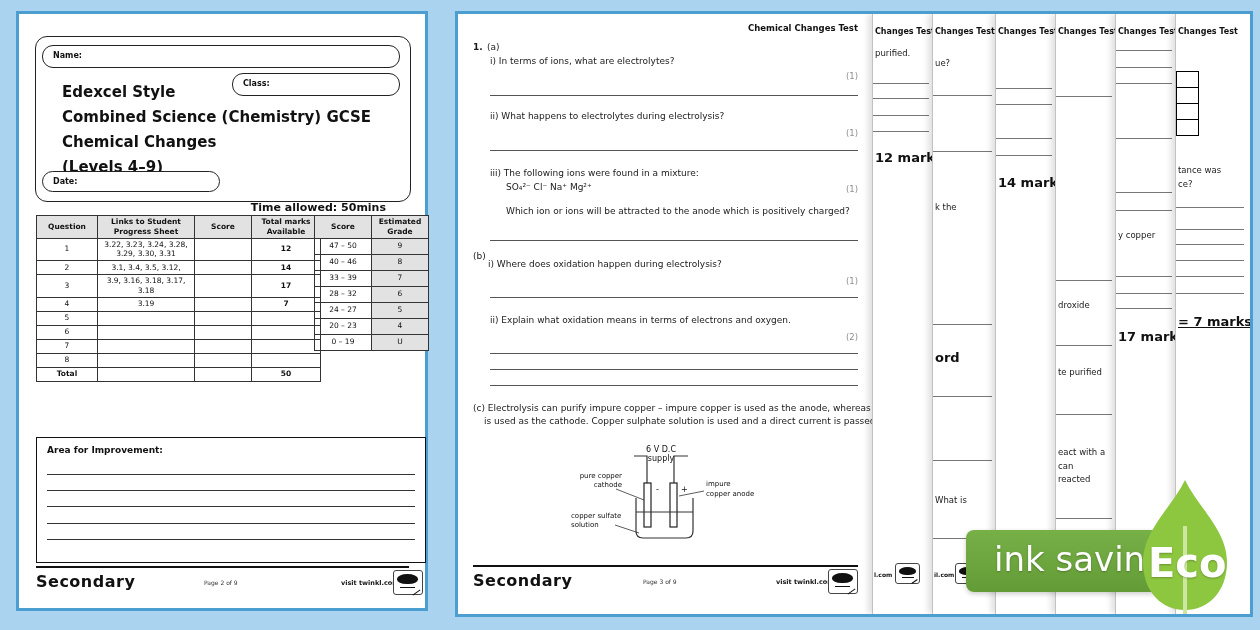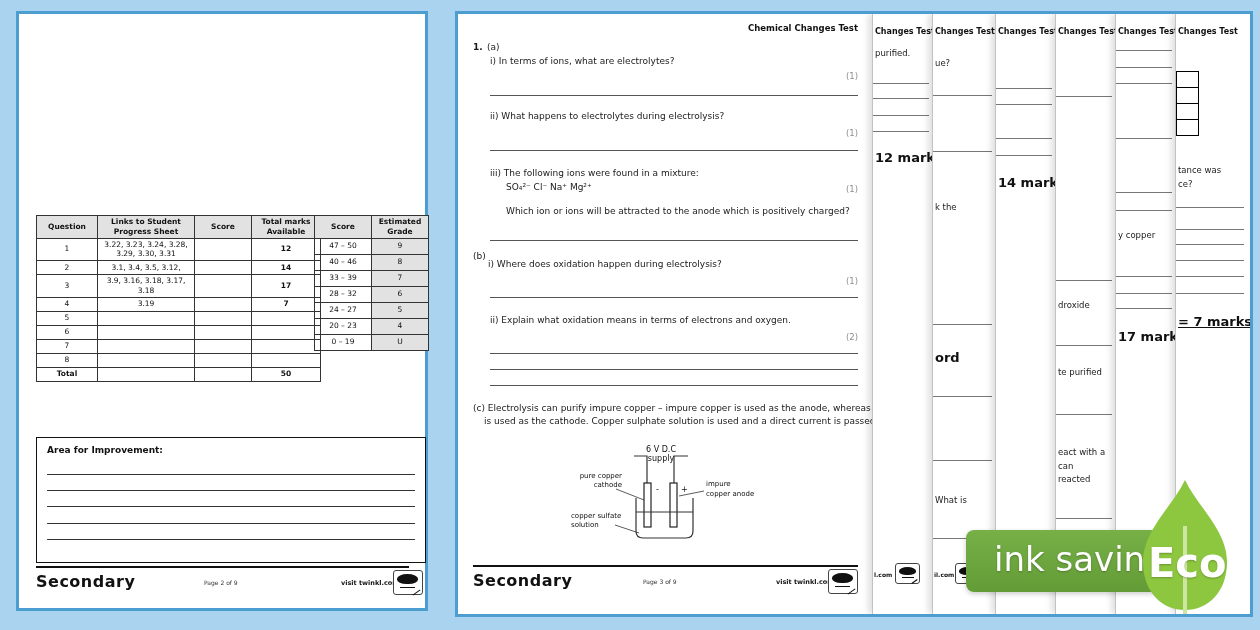--- a/index.html
+++ b/index.html
@@ -66,20 +66,30 @@
     text-shadow:0 1px 2px rgba(0,0,0,.25);}
   #eco-leaf{position:absolute;left:1140px;top:478px;width:90px;height:136px;}
   #eco-text{position:absolute;left:1148px;top:540px;width:76px;text-align:center;
     font-size:40px;font-weight:bold;color:#fff;text-shadow:0 1px 2px rgba(0,0,0,.25);}
   svg text{font-family:"DejaVu Sans",sans-serif;}
 </style>
 </head>
 <body>
 
 <div class="page" id="left-page">
+  <div class="hdrbox">
+    <div class="pill" style="left:6px;top:8px;width:358px;height:23px;"><span>Name:</span></div>
+    <div class="titleln" style="top:46px;">Edexcel Style</div>
+    <div class="titleln" style="top:71px;">Combined Science (Chemistry) GCSE</div>
+    <div class="titleln" style="top:96px;">Chemical Changes</div>
+    <div class="titleln" style="top:121px;">(Levels 4–9)</div>
+    <div class="pill" style="left:196px;top:36px;width:168px;height:23px;"><span>Class:</span></div>
+    <div class="pill" style="left:6px;top:134px;width:178px;height:21px;"><span>Date:</span></div>
+    <div class="timeallowed">Time allowed: 50mins</div>
+  </div>
 
   <table class="sheet" id="questions-table">
     <thead>
         <tr>
       <th style="width:56px;">Question</th>
       <th style="width:92px;">Links to Student Progress Sheet</th>
       <th style="width:52px;">Score</th>
       <th style="width:64px;">Total marks Available</th>
     </tr>
       </thead>

